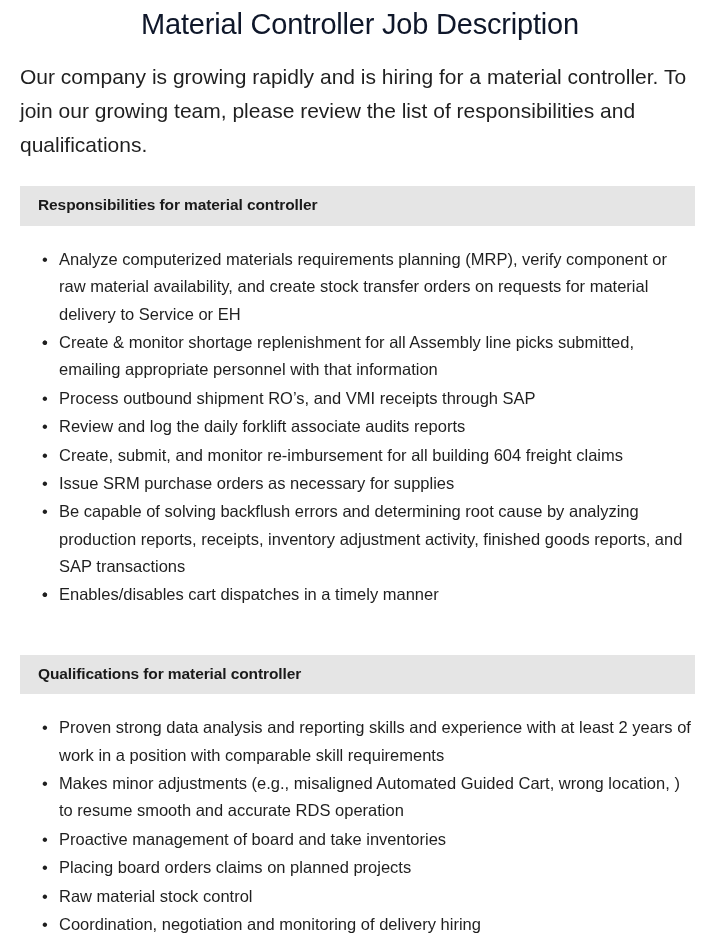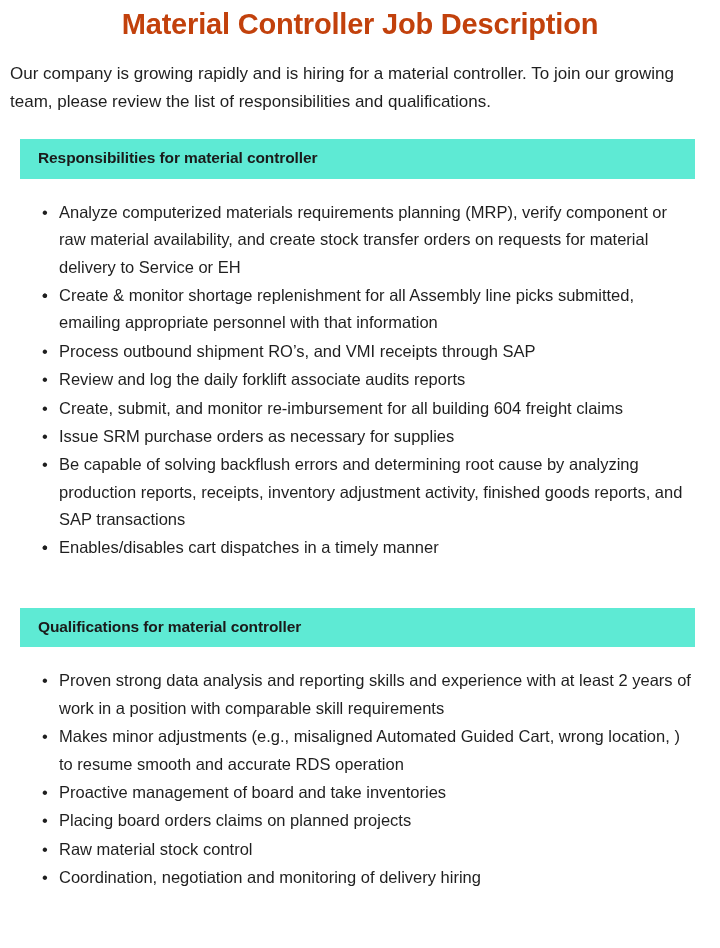--- a/index.html
+++ b/index.html
@@ -14,41 +14,41 @@
     color: #1a1a1a;
     -webkit-font-smoothing: antialiased;
   }
   .page {
     width: 720px;
     box-sizing: border-box;
     padding: 0;
   }
   .doc-title {
     font-size: 29px;
-    font-weight: bold;
+    font-weight: normal;
     text-align: center;
     letter-spacing: -0.2px;
-    color: #c2410c;
+    color: #0f172a;
     margin: 0;
     padding: 6px 20px 0 20px;
     line-height: 1.25;
   }
   .intro {
-    font-size: 17px;
+    font-size: 21px;
     line-height: 1.62;
     color: #1f1f1f;
     margin: 0;
-    padding: 18px 26px 0 10px;
+    padding: 18px 26px 0 20px;
   }
   .section {
     margin-top: 24px;
   }
   .section-header {
     margin: 0 25px 0 20px;
-    background: #5eead4;
+    background: #e5e5e5;
     padding: 10px 12px 11px 18px;
     box-sizing: border-box;
   }
   .section-header-text {
     font-size: 15.5px;
     font-weight: bold;
     color: #1a1a1a;
     letter-spacing: -0.1px;
     line-height: 1.2;
     display: block;

